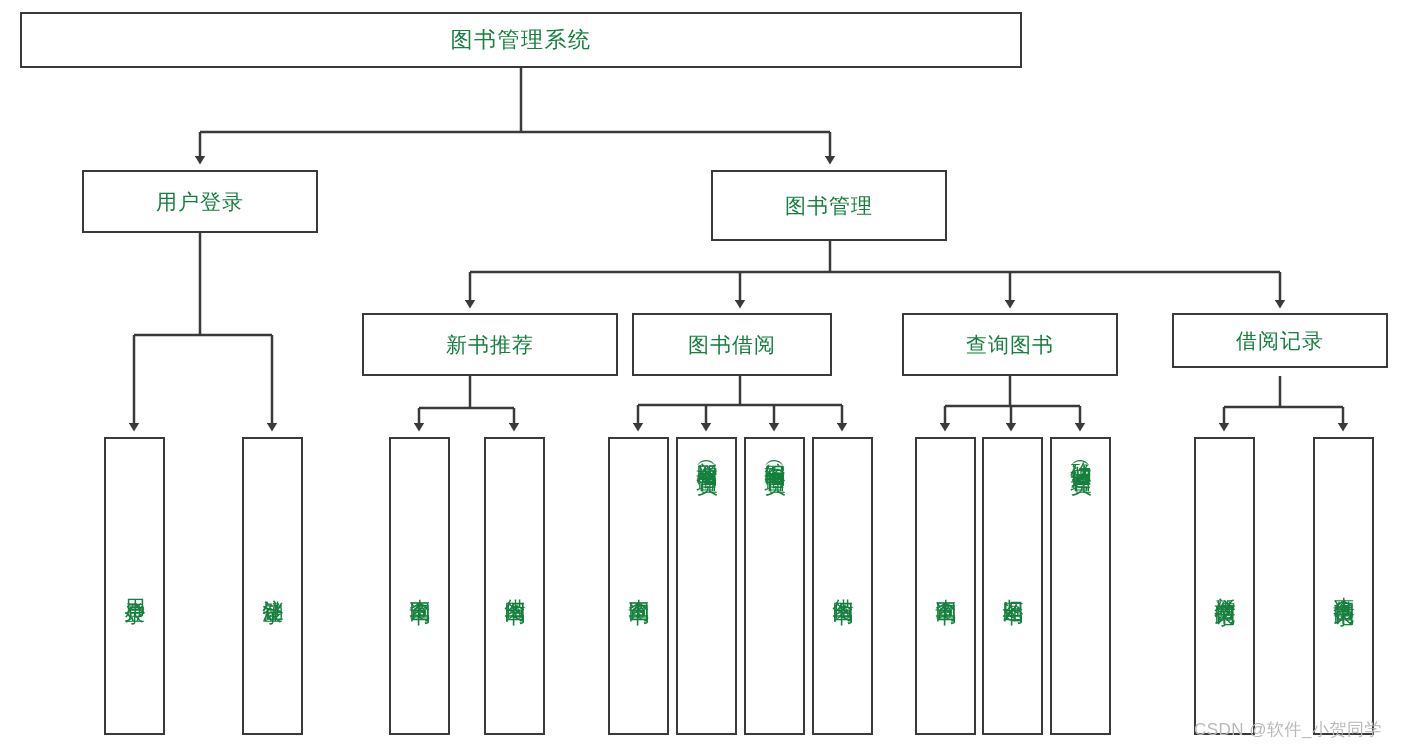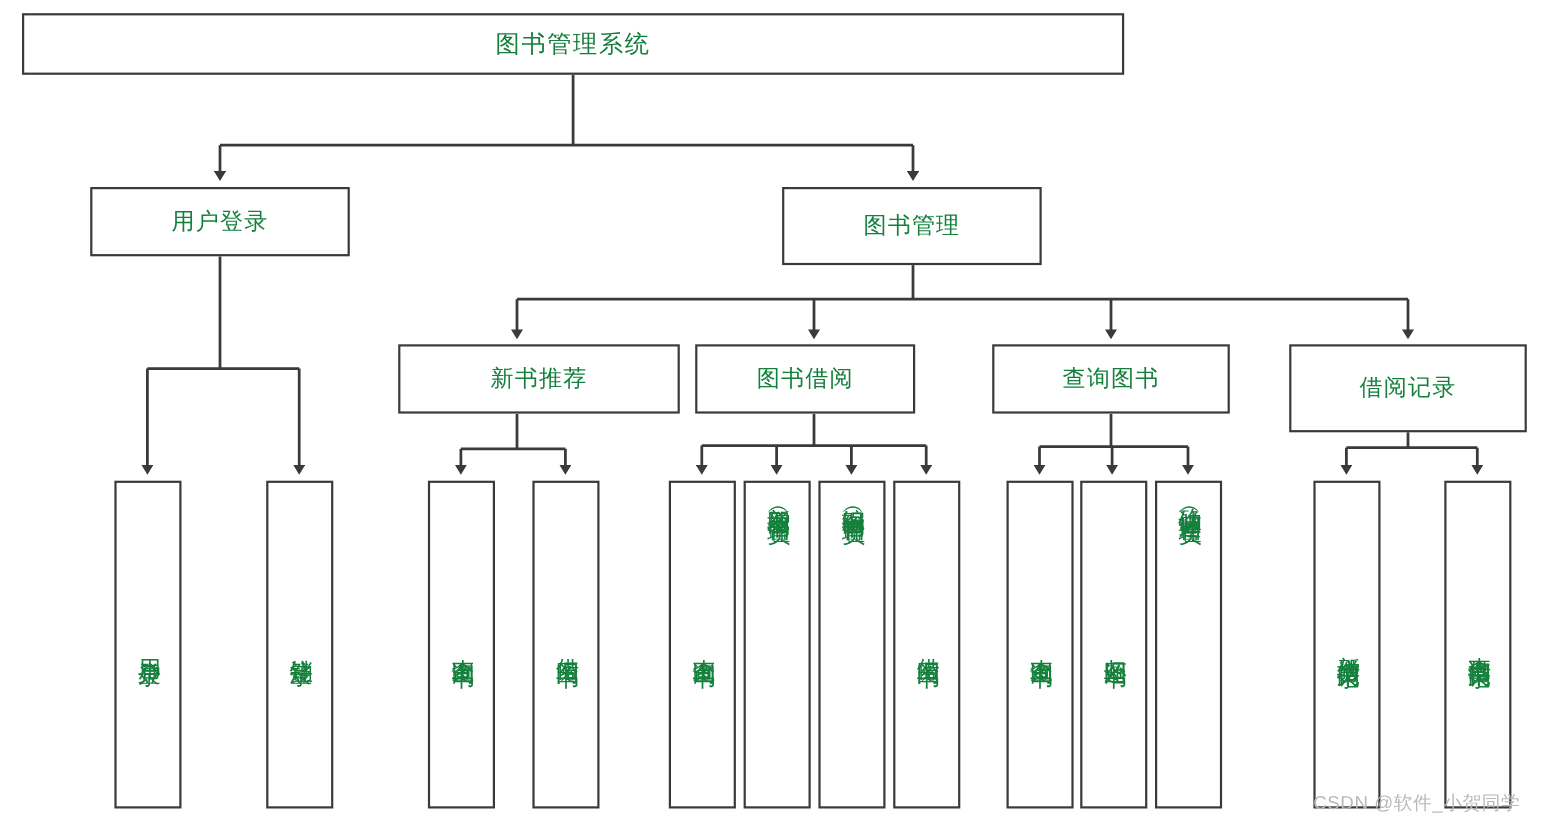--- a/index.html
+++ b/index.html
@@ -127,21 +127,21 @@
   </svg>
 
   <div class="node h title" style="left:20px; top:12px; width:1002px; height:56px;">图书管理系统</div>
 
   <div class="node h" style="left:82px; top:170px; width:236px; height:63px;">用户登录</div>
   <div class="node h" style="left:711px; top:170px; width:236px; height:71px;">图书管理</div>
 
   <div class="node h" style="left:362px; top:313px; width:256px; height:63px;">新书推荐</div>
   <div class="node h" style="left:632px; top:313px; width:200px; height:63px;">图书借阅</div>
   <div class="node h" style="left:902px; top:313px; width:216px; height:63px;">查询图书</div>
-  <div class="node h" style="left:1172px; top:313px; width:216px; height:80px;">借阅记录</div>
+  <div class="node h" style="left:1172px; top:313px; width:216px; height:55px;">借阅记录</div>
 
   <div class="node v" style="left:104px; top:437px; width:61px; height:298px;">用户登录</div>
   <div class="node v" style="left:242px; top:437px; width:61px; height:298px;">注销登录</div>
 
   <div class="node v" style="left:389px; top:437px; width:61px; height:298px;">查询图书</div>
   <div class="node v" style="left:484px; top:437px; width:61px; height:298px;">借阅图书</div>
 
   <div class="node v" style="left:608px; top:437px; width:61px; height:298px;">查询图书</div>
   <div class="node v toppin" style="left:676px; top:437px; width:61px; height:298px;">新增图书（管理员）</div>
   <div class="node v toppin" style="left:744px; top:437px; width:61px; height:298px;">编辑图书（管理员）</div>

